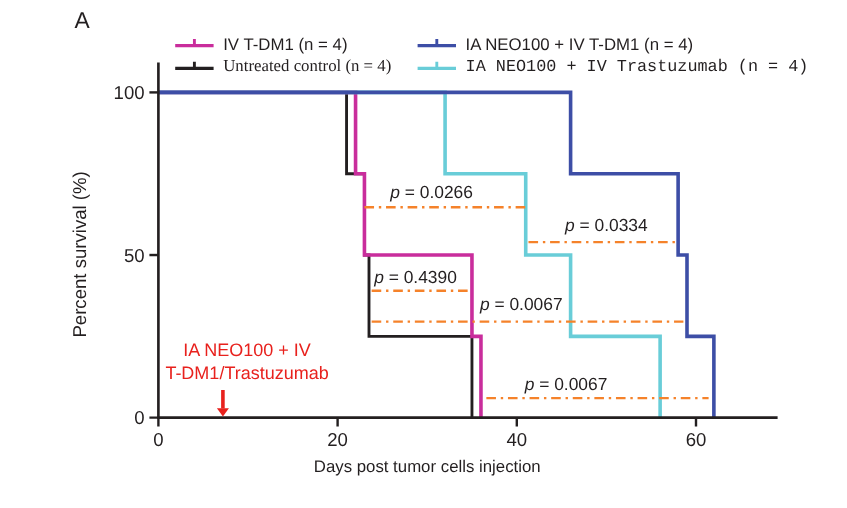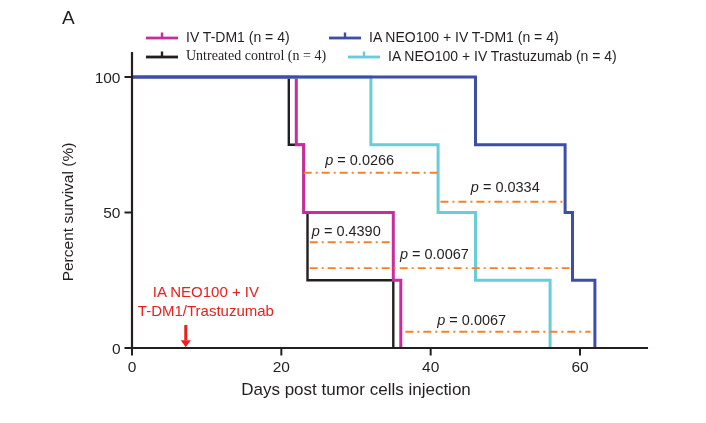--- a/index.html
+++ b/index.html
@@ -6,21 +6,21 @@
   .fig{
     position:relative;width:706px;height:423px;background:#ffffff;
     font-family:"Liberation Sans", sans-serif;color:#231f20;overflow:hidden;
   }
   .panel-label{
     position:absolute;left:62px;top:7px;font-size:19px;letter-spacing:.5px;color:#231f20;
   }
   #chart{position:absolute;left:0;top:0;}
   .xlabel{
     position:absolute;left:356px;top:380px;transform:translateX(-50%);
-    font-size:17px;white-space:nowrap;color:#231f20;
+    font-size:14px;white-space:nowrap;color:#231f20;
   }
   .ylabel{
     position:absolute;left:68px;top:212px;transform:translate(-50%,-50%) rotate(-90deg);
     font-size:15.5px;white-space:nowrap;color:#231f20;
   }
   .legend-item{position:absolute;height:19px;display:flex;align-items:center;white-space:nowrap;}
   .legend-item .lg-label{font-size:14px;margin-left:7px;color:#231f20;}
   .legend-item svg{display:block;}
 </style>
 </head>
@@ -36,28 +36,28 @@
         </svg>
         <span class="lg-label">IV T-DM1 (n = 4)</span>
       </div>
       <div class="legend-item" style="left: 145px; top: 46px; font-family: Liberation Serif, serif;">
         <svg width="34" height="12">
           <line x1="1" y1="7" x2="33" y2="7" stroke="#231f20" stroke-width="2.8"></line>
           <line x1="17" y1="1.5" x2="17" y2="7" stroke="#231f20" stroke-width="2.4"></line>
         </svg>
         <span class="lg-label">Untreated control (n = 4)</span>
       </div>
-      <div class="legend-item" style="left: 328px; top: 27px;">
+      <div class="legend-item" style="left: 347px; top: 27px;">
         <svg width="34" height="12">
           <line x1="1" y1="7" x2="33" y2="7" stroke="#3d4ea6" stroke-width="2.8"></line>
           <line x1="17" y1="1.5" x2="17" y2="7" stroke="#3d4ea6" stroke-width="2.4"></line>
         </svg>
         <span class="lg-label">IA NEO100 + IV T-DM1 (n = 4)</span>
       </div>
-      <div class="legend-item" style="left: 347px; top: 46px;">
+      <div class="legend-item" style="left: 347px; top: 46px; font-family: Liberation Mono, monospace;">
         <svg width="34" height="12">
           <line x1="1" y1="7" x2="33" y2="7" stroke="#69cdd8" stroke-width="2.8"></line>
           <line x1="17" y1="1.5" x2="17" y2="7" stroke="#69cdd8" stroke-width="2.4"></line>
         </svg>
         <span class="lg-label">IA NEO100 + IV Trastuzumab (n = 4)</span>
       </div>
     </div>
   <svg id="chart" width="706" height="423" viewBox="0 0 706 423">
       <path d="M132.0 77.0 L288.8 77.0 L288.8 144.8 L303.7 144.8 L303.7 212.5 L307.5 212.5 L307.5 280.3 L393.3 280.3 L393.3 348.0" fill="none" stroke="#231f20" stroke-width="2.4" stroke-linejoin="miter" stroke-linecap="butt"></path>
       <path d="M132.0 77.0 L296.3 77.0 L296.3 144.8 L303.7 144.8 L303.7 212.5 L393.3 212.5 L393.3 280.3 L400.8 280.3 L400.8 348.0" fill="none" stroke="#c92d9c" stroke-width="3" stroke-linejoin="miter" stroke-linecap="butt"></path>

